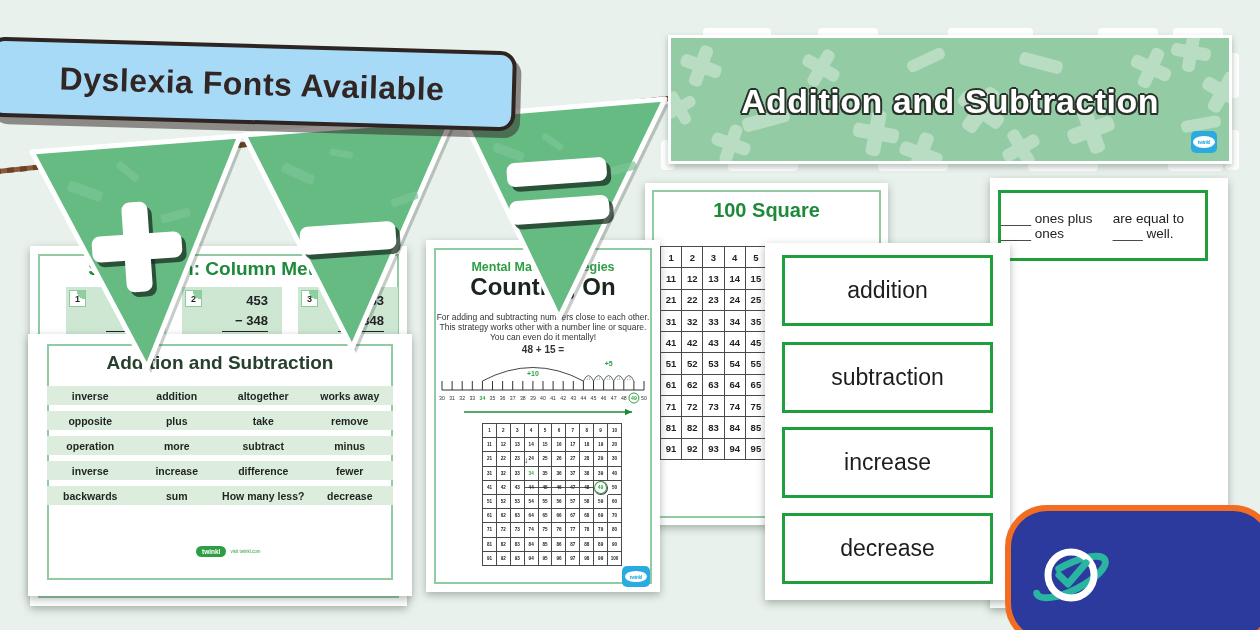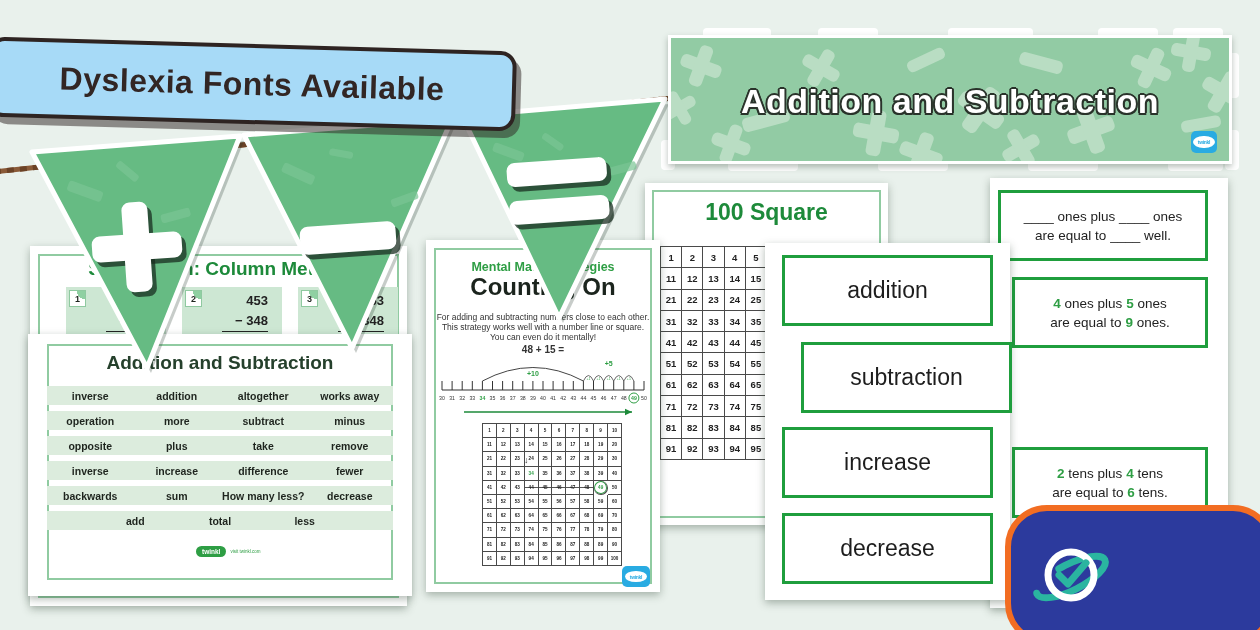--- a/index.html
+++ b/index.html
@@ -24,21 +24,21 @@
         display:flex;align-items:center;justify-content:center;font-weight:600;}
   .grid-big{left:15px;top:63px;width:212px;height:213px;font-size:9.5px;}
   .grid-mini{left:56px;top:183px;width:139px;height:142px;font-size:4.6px;}
   .g-hl{color:#2e9e44;font-weight:800;}
   .g-path{background:linear-gradient(to bottom,transparent 45%,#555 45%,#555 56%,transparent 56%);}
   .g-target{color:#2e9e44;box-shadow:inset 0 0 0 1px #2e9e44;border-radius:50%;}
   
   .wcard{position:absolute;left:17px;width:205px;height:65px;border:3px solid #1f9e3d;background:#fff;
          display:flex;align-items:center;justify-content:center;font-size:23px;color:#1d1d1d;}
   .scard{position:absolute;left:22px;width:190px;height:65px;border:3px solid #1f9e3d;background:#fff;
-         display:flex;flex-direction:column;align-items:center;justify-content:center;gap:4px;
+         display:flex;flex-direction:row;align-items:center;justify-content:center;gap:4px;
          font-size:13.5px;color:#222;}
   .scard .g{color:#2e9e44;font-weight:bold;}
   
   .panel{position:absolute;top:41px;width:100px;height:300px;background:#cde7d3;}
   .badge{position:absolute;left:3px;top:3px;width:15px;height:15px;background:radial-gradient(circle at 100% 0,#8fd0a2 0 8px,#fff 8px);
          border:1px solid #8fc9a0;font-size:9px;font-weight:bold;color:#1e241e;display:flex;align-items:center;justify-content:center;}
   .prob{position:absolute;right:14px;top:4px;text-align:right;font-size:13px;font-weight:bold;color:#222;line-height:20px;}
   .prob .line{border-bottom:1.6px solid #222;display:inline-block;min-width:46px;}
   .prob .ans{color:#2356c8;}
   .carry{position:absolute;font-size:8px;color:#2356c8;font-weight:bold;}
@@ -75,21 +75,21 @@
   #planit-text .it{color:#4fb3e8;}
   #overlay{position:absolute;left:0;top:0;z-index:5;pointer-events:none;}
 </style>
 </head>
 <body>
 
 <div id="stage">
 
   <div class="sheet" style="left:645px;top:183px;width:243px;height:342px;z-index:2;">
     <div class="frame" style="inset:7px;"></div>
-    <div class="sheet-title-green" style="top:16px;font-size:23px;">100 Square</div>
+    <div class="sheet-title-green" style="top:16px;font-size:20px;">100 Square</div>
     <div class="grid grid-big" id="big-grid">
         <div>1</div>
         <div>2</div>
         <div>3</div>
         <div>4</div>
         <div>5</div>
         <div>6</div>
         <div>7</div>
         <div>8</div>
         <div>9</div>
@@ -185,28 +185,20 @@
         <div>99</div>
         <div>100</div>
       </div>
   </div>
 
   <div class="sheet" style="left:990px;top:178px;width:238px;height:430px;z-index:2;" id="sentence-sheet">
       <div class="scard" style="top: 12px; left: 8px; width: 204px;">
         <div><span>____ ones plus ____ ones</span></div>
         <div><span>are equal to ____ well.</span></div>
       </div>
-      <div class="scard" style="top: 99px;">
-        <div><span class="g">4</span><span> ones plus </span><span class="g">5</span><span> ones</span></div>
-        <div><span>are equal to </span><span class="g">9</span><span> ones.</span></div>
-      </div>
-      <div class="scard" style="top: 269px;">
-        <div><span class="g">2</span><span> tens plus </span><span class="g">4</span><span> tens</span></div>
-        <div><span>are equal to </span><span class="g">6</span><span> tens.</span></div>
-      </div>
       <div class="scard" style="top: 354px;"></div>
     </div>
 
   <div class="sheet" style="left:30px;top:246px;width:377px;height:360px;z-index:3;">
     <div class="frame" style="inset:8px;"></div>
     <div class="sheet-title-green" style="top:12px;font-size:19px;">Subtraction: Column Method</div>
     <div id="panels">
         <div class="panel" style="left: 36px;">
           <div class="badge">1</div>
           <div class="prob"><div>453</div><div class="line">− 348</div><div class="ans">&nbsp;</div></div>
@@ -222,21 +214,21 @@
         </div>
       </div>
   </div>
 
   <div class="sheet" style="left:426px;top:240px;width:234px;height:352px;z-index:3;">
     <div class="frame" style="inset:8px;"></div>
     <div class="c-sub">Mental Maths Strategies</div>
     <div class="c-title">Counting On</div>
     <div class="c-body">
       <div>For adding and subtracting numbers close to each other.</div>
-      <div>This strategy works well with a number line or square.</div>
+      <div>This strategy works other with a number line or square.</div>
       <div>You can even do it mentally!</div>
     </div>
     <div class="c-ex">48 + 15 =</div>
     <svg id="numberline" class="abs" style="left:10px;top:118px;" width="214" height="64">
         <line x1="6" y1="32" x2="208" y2="32" stroke="#333" stroke-width="1.2"></line>
         <line x1="6" y1="23" x2="6" y2="32" stroke="#333" stroke-width="1"></line>
         <text x="6" y="42" text-anchor="middle" font-size="5.2" fill="#333" font-weight="normal">30</text>
         <line x1="16.1" y1="23" x2="16.1" y2="32" stroke="#333" stroke-width="1"></line>
         <text x="16.1" y="42" text-anchor="middle" font-size="5.2" fill="#333" font-weight="normal">31</text>
         <line x1="26.2" y1="23" x2="26.2" y2="32" stroke="#333" stroke-width="1"></line>
@@ -406,58 +398,53 @@
     <div class="frame" style="inset:10px 19px 16px 19px;"></div>
     <div class="vtitle">Addition and Subtraction</div>
     <div id="vocab-rows">
         <div class="vrow">
           <span>inverse</span>
           <span>addition</span>
           <span>altogether</span>
           <span>works away</span>
         </div>
         <div class="vrow">
+          <span>opposite</span>
+          <span>plus</span>
+          <span>take</span>
+          <span>remove</span>
+        </div>
+        <div class="vrow">
           <span>operation</span>
           <span>more</span>
           <span>subtract</span>
           <span>minus</span>
-        </div>
-        <div class="vrow">
-          <span>opposite</span>
-          <span>plus</span>
-          <span>take</span>
-          <span>remove</span>
         </div>
         <div class="vrow">
           <span>inverse</span>
           <span>increase</span>
           <span>difference</span>
           <span>fewer</span>
         </div>
         <div class="vrow">
           <span>backwards</span>
           <span>sum</span>
           <span>How many less?</span>
           <span>decrease</span>
         </div>
-        <div class="vrow vrow-short">
-          <span>add</span>
-          <span>total</span>
-          <span>less</span>
-        </div>
       </div>
     <div class="tw-green" style="left:168px;top:212px;">
       <b>twinkl</b>
         <i>visit twinkl.com</i>
     </div>
   </div>
 
   <div class="sheet" style="left:765px;top:243px;width:245px;height:357px;z-index:4;" id="word-sheet">
       <div class="wcard" style="top: 12px;">addition</div>
-      <div class="wcard" style="top: 99px; margin-left: 19px;">subtraction</div>
+      <div class="wcard" style="top: 99px;">subtraction</div>
       <div class="wcard" style="top: 184px;">increase</div>
       <div class="wcard" style="top: 270px;">decrease</div>
     </div>
 
   <svg id="overlay" width="1260" height="630">
     <path d="M-6,172 L672,98" stroke="#8a5a38" stroke-width="5" fill="none"></path>
     <path d="M-6,172 L672,98" stroke="#6b4226" stroke-width="5" stroke-dasharray="7 6" fill="none"></path>
     <g id="flags">
         <polygon points="36,157 244,141 151,373" fill="rgba(30,50,38,.25)"></polygon>
         <polygon points="32,152 240,136 147,368" fill="#66bb83" stroke="#fff" stroke-width="5" stroke-linejoin="round"></polygon>

